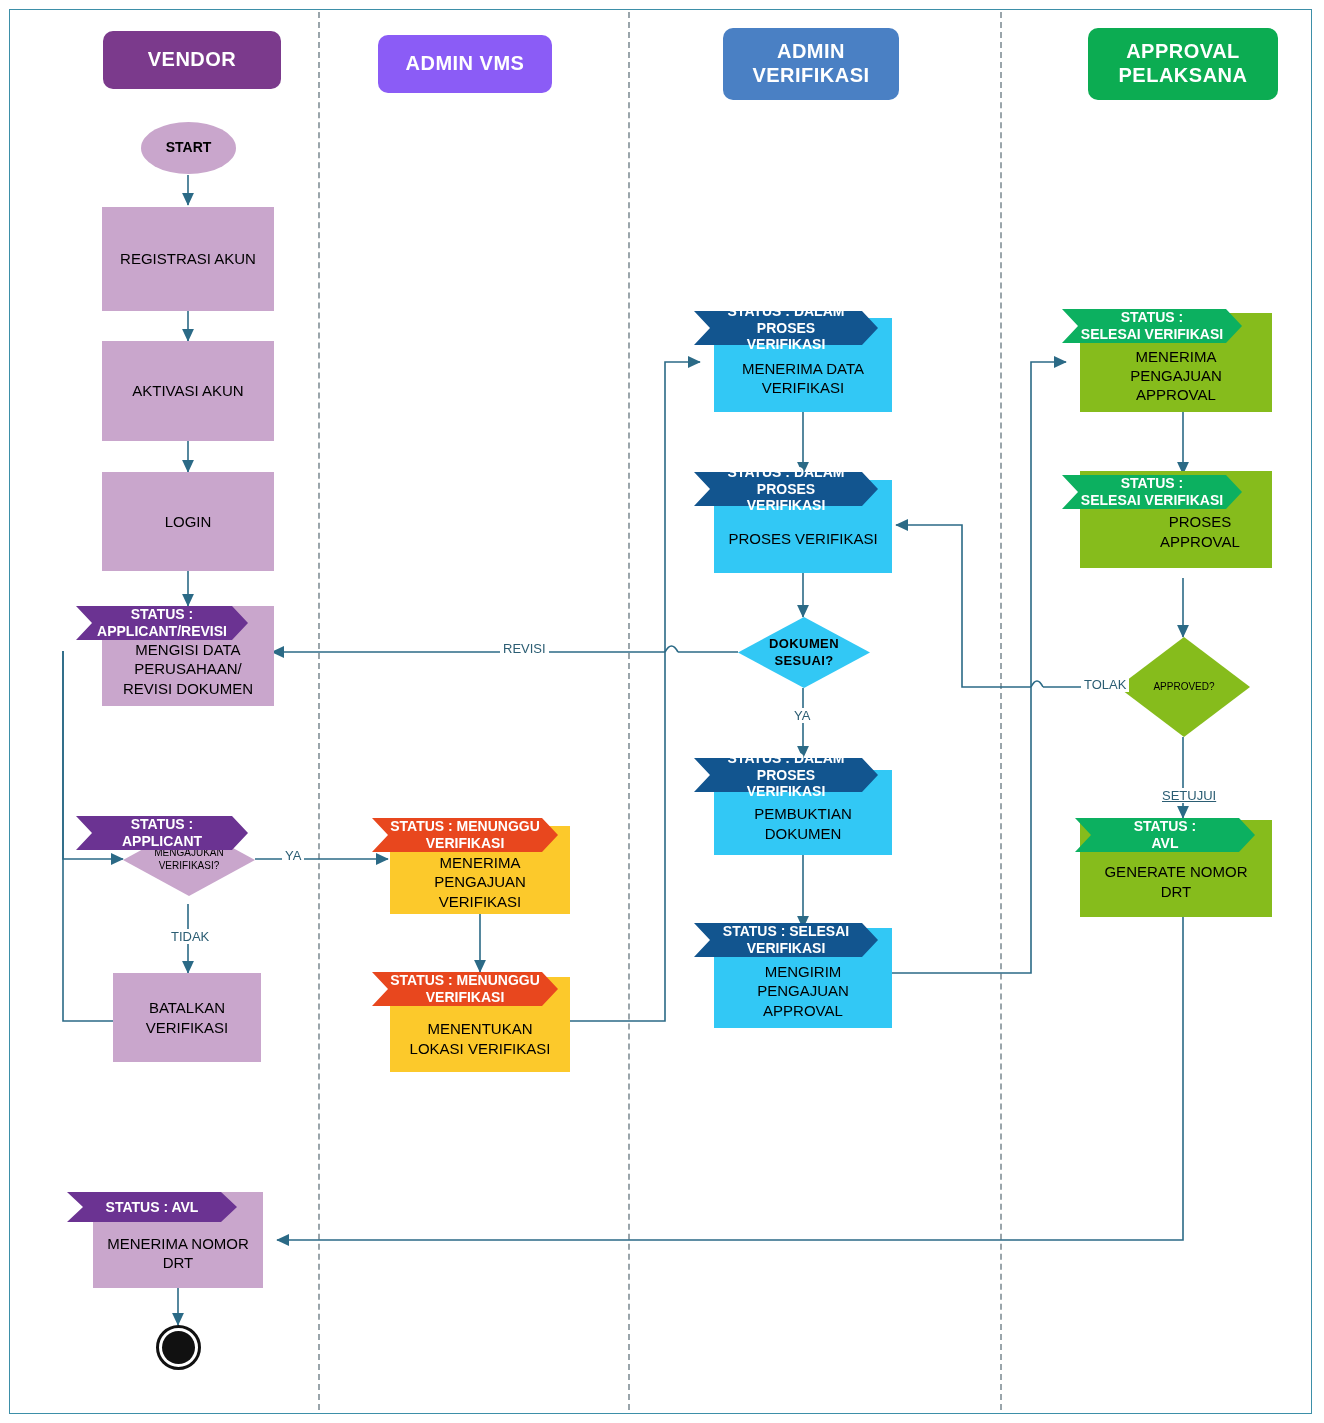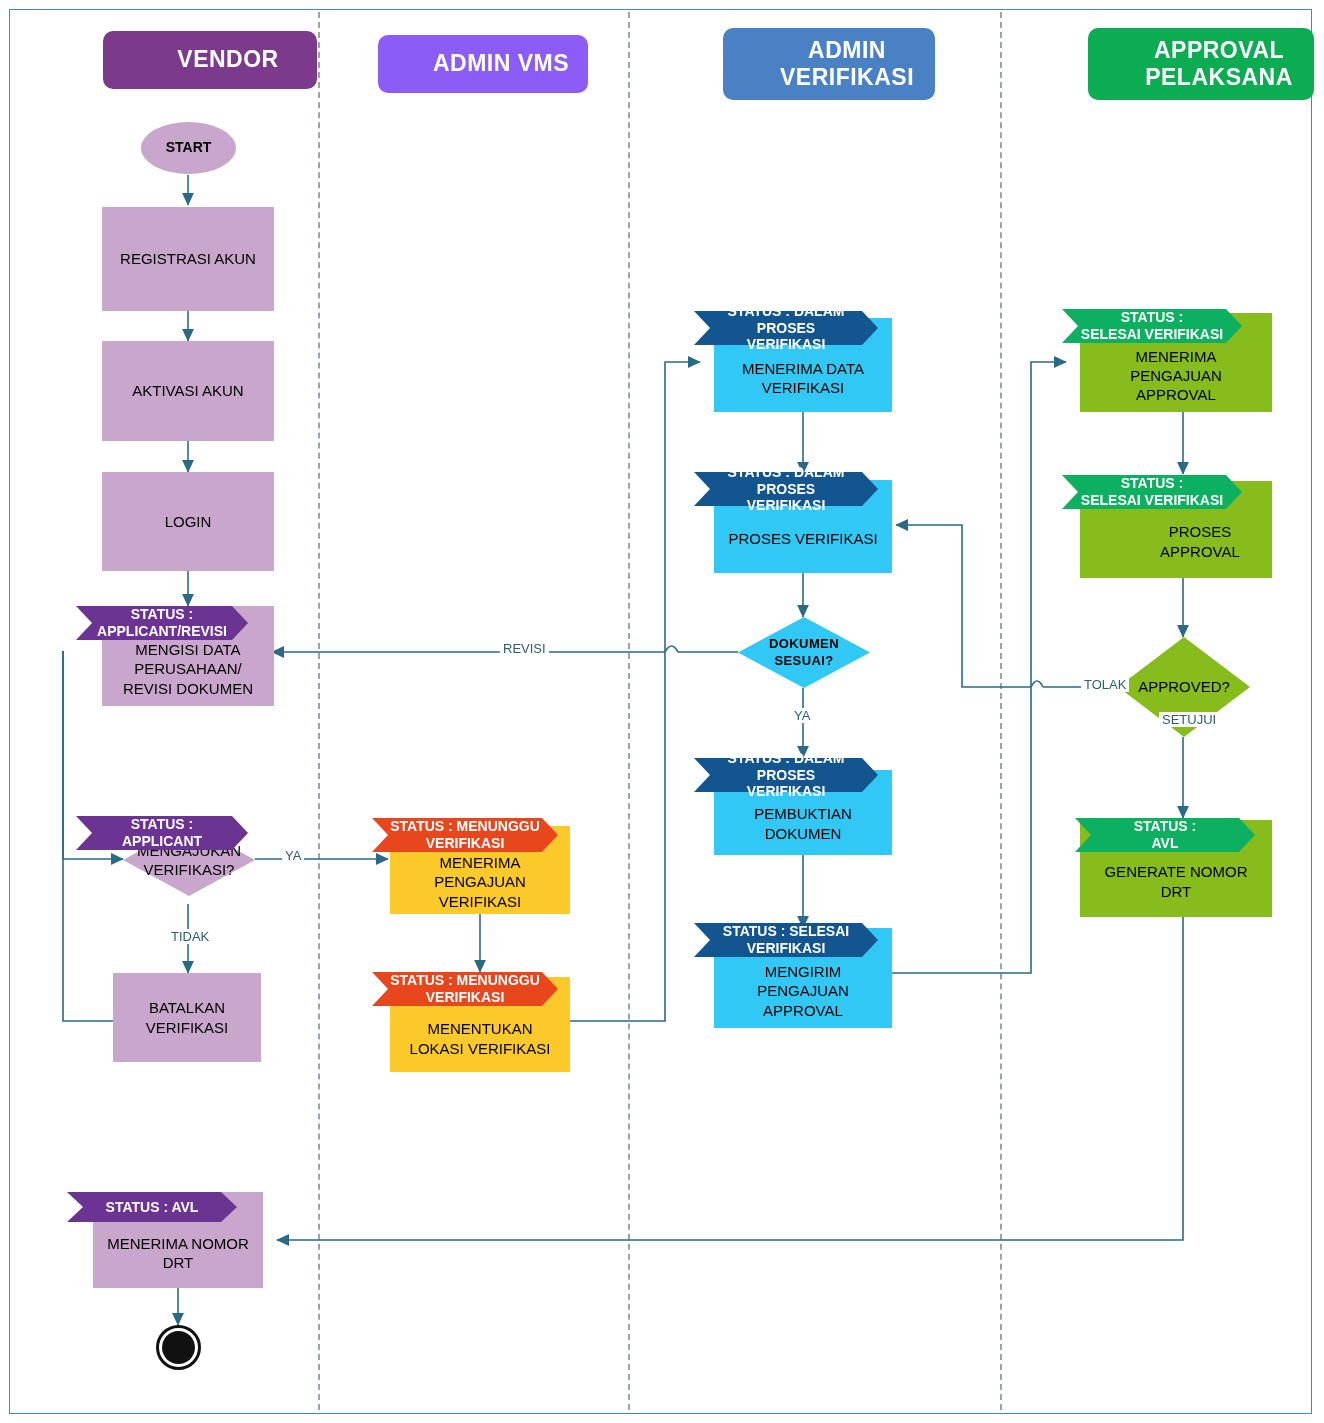--- a/index.html
+++ b/index.html
@@ -17,46 +17,45 @@
   }
   .lane-divider{
     position:absolute;top:12px;width:0;height:1398px;
     border-left:2px dashed #9aa5ab;
   }
   .lane-header{
     position:absolute;
     border-radius:10px;
     color:#ffffff;
     font-weight:bold;
-    font-size:23px;
+    font-size:20px;
     letter-spacing:.5px;
     display:flex;align-items:center;justify-content:center;
     text-align:center;
     line-height:1.18;
-    padding-left:36px;
   }
   .node{
     position:absolute;
     box-sizing:border-box;
     display:flex;align-items:center;justify-content:center;
     text-align:center;
     color:#000000;
     font-size:15px;
     line-height:1.28;
     font-weight:normal;
     white-space:pre-line;
   }
   .rect{}
   .ellipse{border-radius:50%;}
   .diamond-wrap{position:absolute;}
   .diamond-wrap svg{position:absolute;left:0;top:0;}
   .diamond-label{
     position:absolute;left:0;top:0;width:100%;height:100%;
     display:flex;align-items:center;justify-content:center;
-    text-align:center;font-size:15px;color:#000;white-space:pre-line;line-height:1.28;
+    text-align:center;font-size:10px;color:#000;white-space:pre-line;line-height:1.28;
   }
   .banner{
     position:absolute;
     color:#ffffff;
     font-size:14px;
     font-weight:bold;
     display:flex;align-items:center;justify-content:center;
     text-align:center;
     white-space:pre-line;
     line-height:1.2;
@@ -309,21 +308,21 @@
 APPROVAL</span>
   </div>
   <div class="banner" style="left:1062px;top:309px;width:180px;height:34px;">
     <svg class="bg" viewBox="0 0 180 34" preserveAspectRatio="none">
       <path d="M0,0 L164,0 L180,17 L164,34 L0,34 L16,17 Z" fill="#0cb060"></path>
     </svg>
     <span class="txt">STATUS :
 SELESAI VERIFIKASI</span>
   </div>
 
-  <div class="node rect" style="left:1080px;top:481px;width:192px;height:97px;background:#86bc1c;padding-top:24px;padding-left:48px;">
+  <div class="node rect" style="left:1080px;top:471px;width:192px;height:97px;background:#86bc1c;padding-top:24px;padding-left:48px;">
     <span>PROSES APPROVAL</span>
   </div>
   <div class="banner" style="left:1062px;top:475px;width:180px;height:34px;">
     <svg class="bg" viewBox="0 0 180 34" preserveAspectRatio="none">
       <path d="M0,0 L164,0 L180,17 L164,34 L0,34 L16,17 Z" fill="#0cb060"></path>
     </svg>
     <span class="txt">STATUS :
 SELESAI VERIFIKASI</span>
   </div>
 
@@ -344,15 +343,15 @@
     </svg>
     <span class="txt">STATUS :
 AVL</span>
   </div>
 
   <div class="edge-label" style="left:500px;top:641px;">REVISI</div>
   <div class="edge-label" style="left:282px;top:848px;">YA</div>
   <div class="edge-label" style="left:168px;top:929px;">TIDAK</div>
   <div class="edge-label" style="left:791px;top:708px;">YA</div>
   <div class="edge-label" style="left:1081px;top:677px;text-align:right;">TOLAK</div>
-  <div class="edge-label" style="left:1159px;top:712px;">SETUJUI</div>
+  <div class="edge-label" style="left:1159px;top:788px;text-decoration:underline;">SETUJUI</div>
 
 </div>
 
 </body></html>

